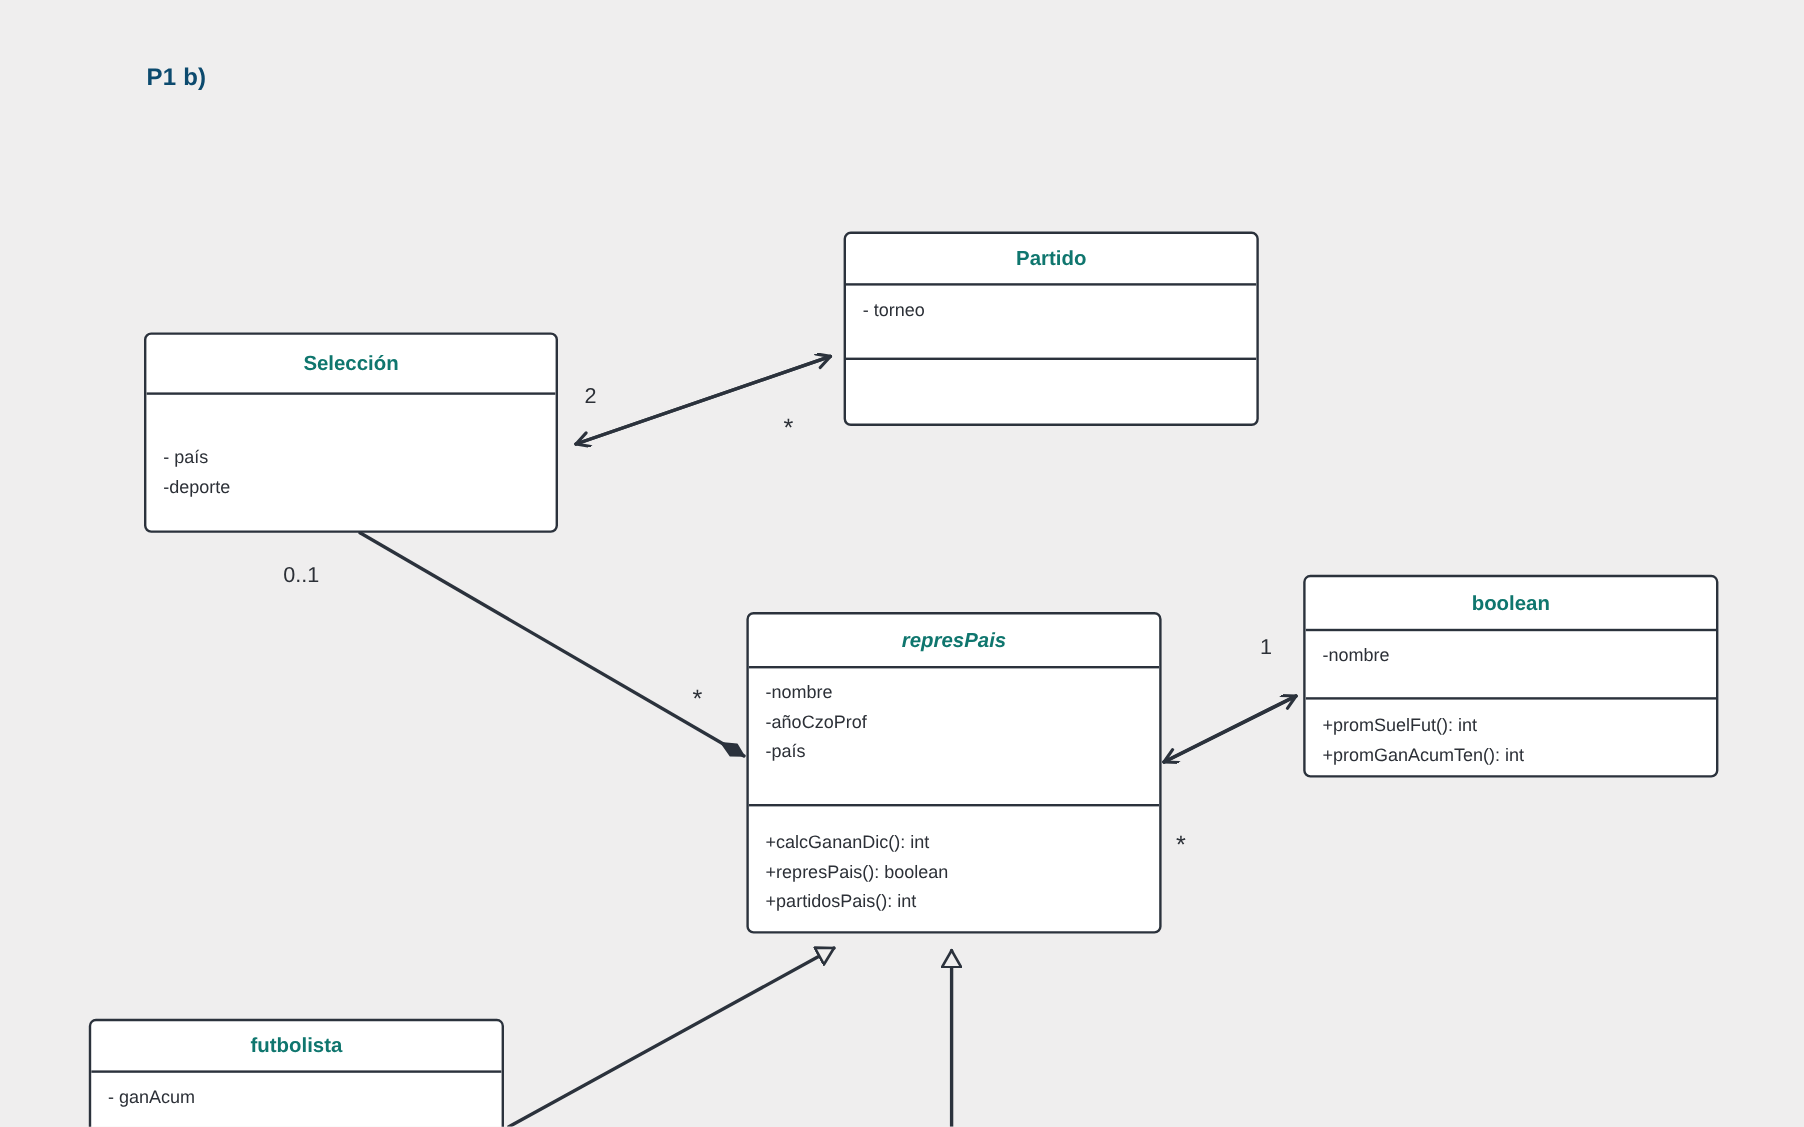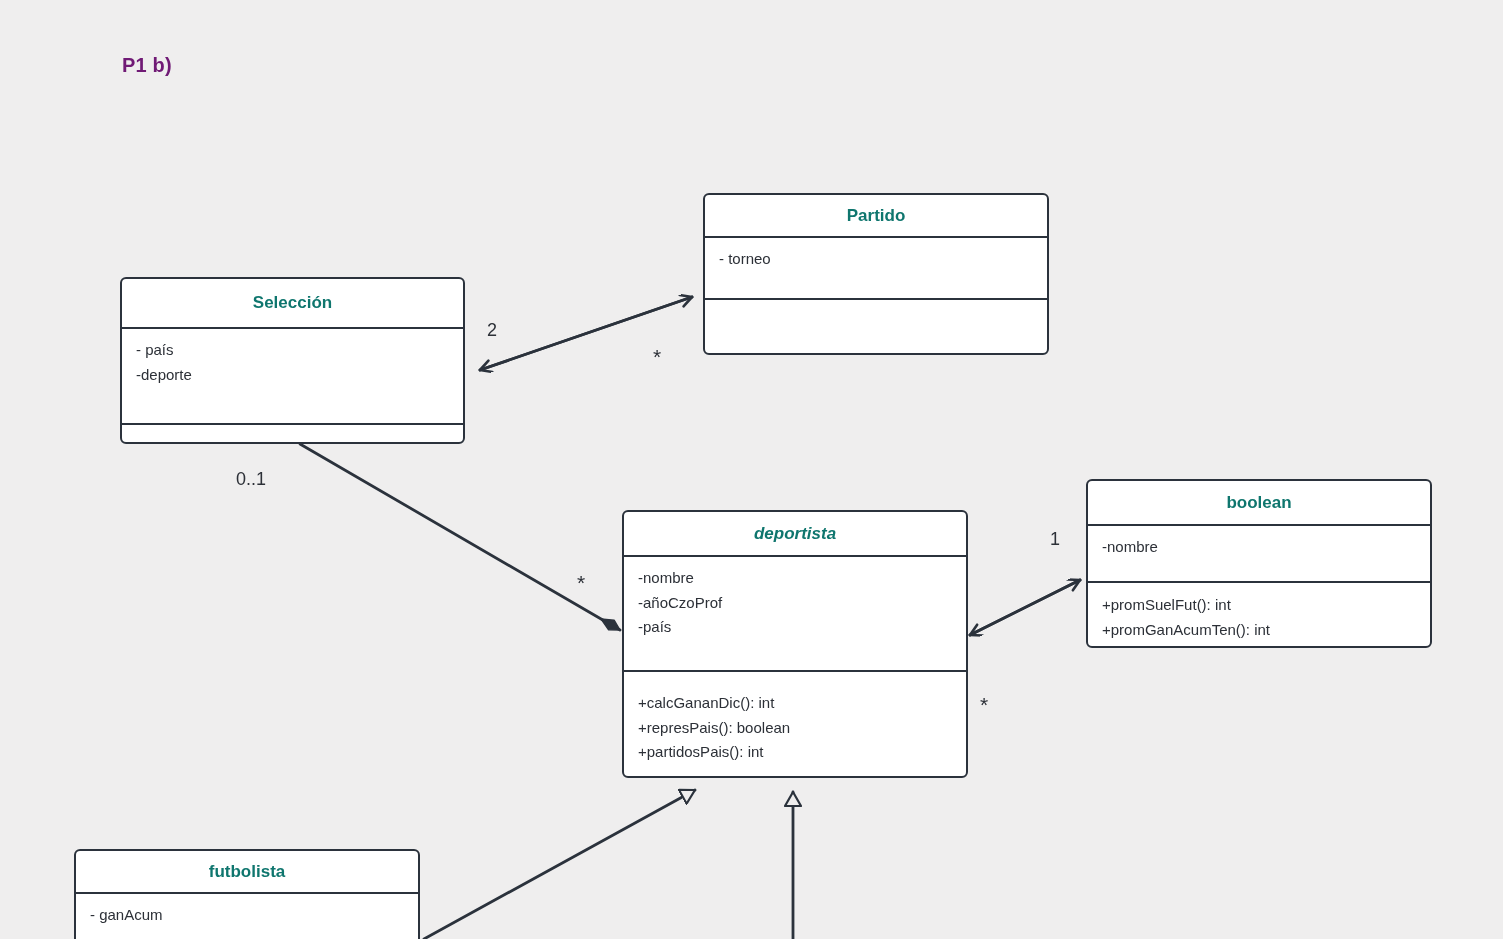--- a/index.html
+++ b/index.html
@@ -27,21 +27,21 @@
     width: 1503px;
     height: 939px;
     pointer-events: none;
   }
   .page-title {
     position: absolute;
     left: 122px;
     top: 54px;
     font-size: 20px;
     font-weight: bold;
-    color: #701a75;
+    color: #0c4a6e;
     letter-spacing: 0.2px;
   }
   
   .uml-class {
     position: absolute;
     background: #ffffff;
     border: 2.4px solid #2b323c;
     border-radius: 6px;
     box-sizing: border-box;
     overflow: hidden;
@@ -138,40 +138,40 @@
 
   <div class="multiplicity star" style="left:577px; top:578px;">*</div>
 
   <div class="multiplicity" style="left:1050px; top:529px;">1</div>
 
   <div class="multiplicity star" style="left:980px; top:700px;">*</div>
 
   <div class="uml-class" style="left:120px; top:277px; width:345px; height:167px;">
     <div class="uml-name" style="height:48px;">Selección</div>
     <div class="uml-sep"></div>
-    <div class="uml-compartment" style="height:94px;">
+    <div class="uml-compartment" style="height:94px;margin-top:32px;">
       <div class="row">- país</div>
       <div class="row">-deporte</div>
     </div>
     <div class="uml-sep"></div>
     <div class="uml-compartment"></div>
   </div>
 
   <div class="uml-class" style="left:703px; top:193px; width:346px; height:162px;">
     <div class="uml-name" style="height:41px;">Partido</div>
     <div class="uml-sep"></div>
     <div class="uml-compartment" style="height:60px;">
       <div class="row">- torneo</div>
     </div>
     <div class="uml-sep"></div>
     <div class="uml-compartment"></div>
   </div>
 
   <div class="uml-class" style="left:622px; top:510px; width:346px; height:268px;">
-    <div class="uml-name abstract" style="height:43px;">deportista</div>
+    <div class="uml-name abstract" style="height:43px;">represPais</div>
     <div class="uml-sep"></div>
     <div class="uml-compartment" style="height:113px;">
       <div class="row">-nombre</div>
       <div class="row">-añoCzoProf</div>
       <div class="row">-país</div>
     </div>
     <div class="uml-sep"></div>
     <div class="uml-compartment" style="padding-top:19px;">
       <div class="row">+calcGananDic(): int</div>
       <div class="row">+represPais(): boolean</div>

